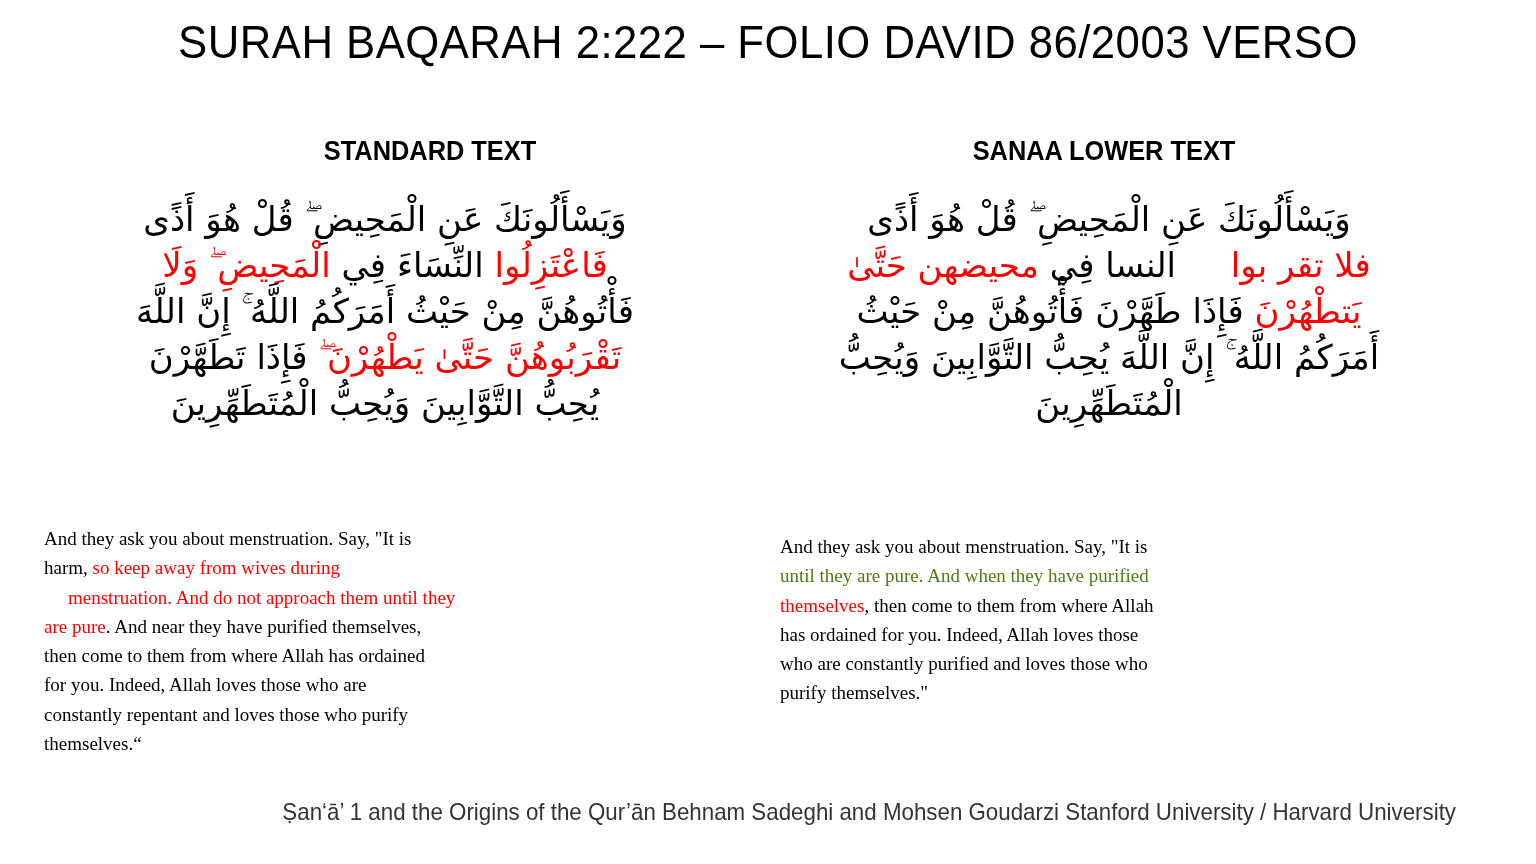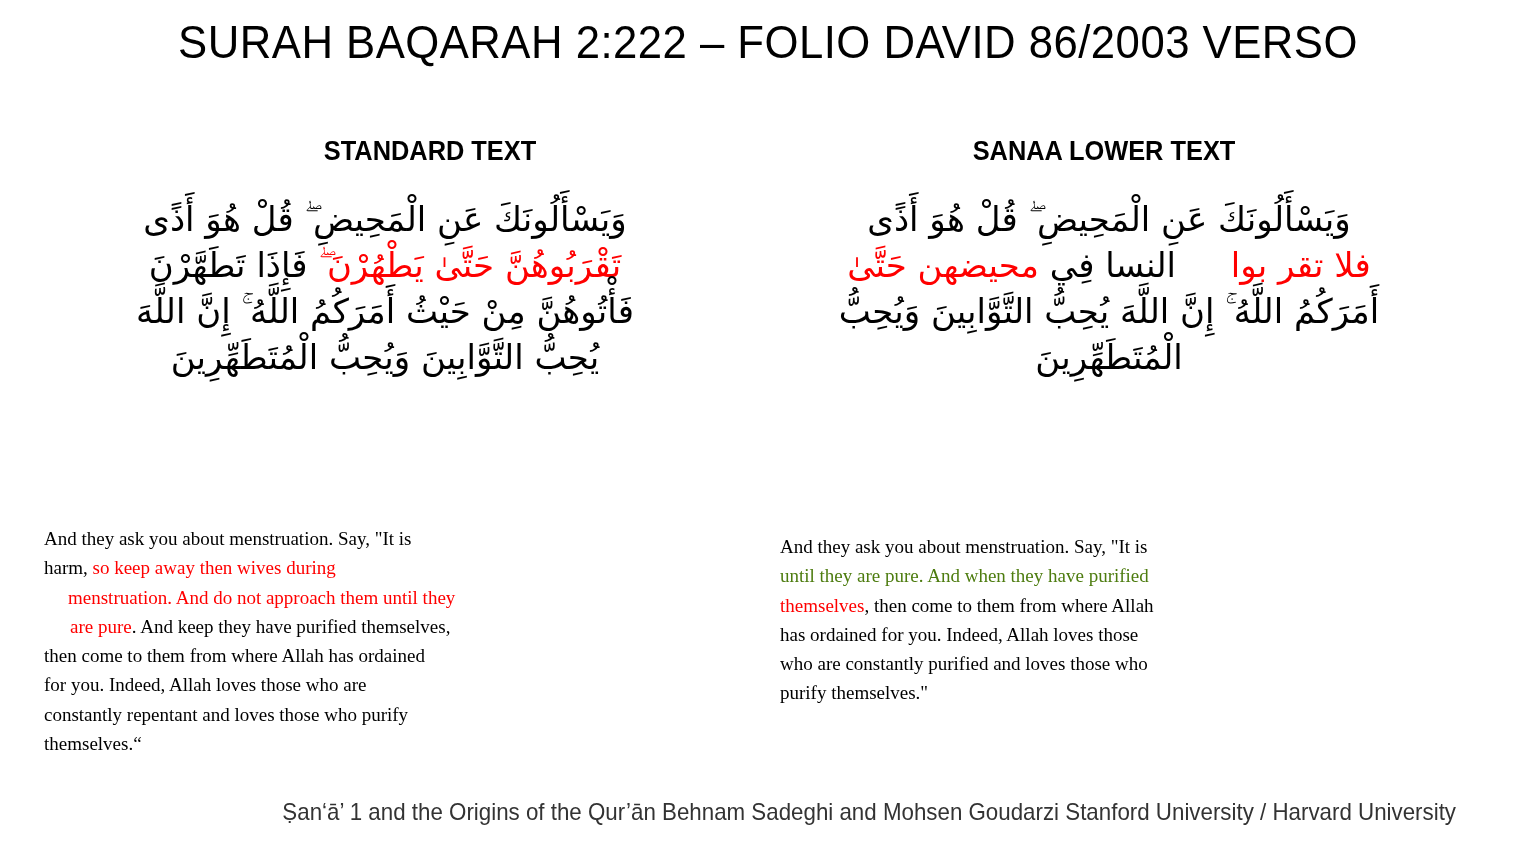--- a/index.html
+++ b/index.html
@@ -58,36 +58,38 @@
 </head>
 <body>
 
 <div class="slide-title">SURAH BAQARAH 2:222 – FOLIO DAVID 86/2003 VERSO</div>
 
 <div class="col-heading left">STANDARD TEXT</div>
 <div class="col-heading right">SANAA LOWER TEXT</div>
 
 <div class="arabic left">
     <span class="line"><span>وَيَسْأَلُونَكَ عَنِ الْمَحِيضِ ۖ قُلْ هُوَ أَذًى</span></span>
+    <span class="line"><span class="red" style="color: rgb(255, 0, 0);">فَاعْتَزِلُوا</span><span> النِّسَاءَ فِي </span><span class="red" style="color: rgb(255, 0, 0);">الْمَحِيضِ ۖ وَلَا</span></span>
+    <span class="line"><span>فَأْتُوهُنَّ مِنْ حَيْثُ أَمَرَكُمُ اللَّهُ ۚ إِنَّ اللَّهَ</span></span>
     <span class="line"><span class="red" style="color: rgb(255, 0, 0);">تَقْرَبُوهُنَّ حَتَّىٰ يَطْهُرْنَ ۖ</span><span> فَإِذَا تَطَهَّرْنَ</span></span>
-    <span class="line"><span>فَأْتُوهُنَّ مِنْ حَيْثُ أَمَرَكُمُ اللَّهُ ۚ إِنَّ اللَّهَ</span></span>
     <span class="line"><span>يُحِبُّ التَّوَّابِينَ وَيُحِبُّ الْمُتَطَهِّرِينَ</span></span>
   </div>
 <div class="arabic right">
     <span class="line"><span>وَيَسْأَلُونَكَ عَنِ الْمَحِيضِ ۖ قُلْ هُوَ أَذًى</span></span>
     <span class="line"><span class="red" style="color: rgb(255, 0, 0); margin-left: 44px;">فلا تقر بوا</span><span> النسا فِي </span><span class="red" style="color: rgb(255, 0, 0);">محيضهن حَتَّىٰ</span></span>
+    <span class="line"><span class="red" style="color: rgb(255, 0, 0);">يَتطْهُرْنَ</span><span> فَإِذَا طَهَّرْنَ فَأْتُوهُنَّ مِنْ حَيْثُ</span></span>
     <span class="line"><span>أَمَرَكُمُ اللَّهُ ۚ إِنَّ اللَّهَ يُحِبُّ التَّوَّابِينَ وَيُحِبُّ</span></span>
     <span class="line"><span>الْمُتَطَهِّرِينَ</span></span>
   </div>
 
 <div class="translation left">
     <span class="line"><span>And they ask you about menstruation. Say, "It is</span></span>
-    <span class="line"><span>harm, </span><span class="red" style="color: rgb(255, 0, 0);">so keep away then wives during</span></span>
+    <span class="line"><span>harm, </span><span class="red" style="color: rgb(255, 0, 0);">so keep away from wives during</span></span>
     <span class="line"><span class="red" style="color: rgb(255, 0, 0); margin-left: 24px;">menstruation. And do not approach them until they</span></span>
-    <span class="line"><span class="red" style="color: rgb(255, 0, 0); margin-left: 26px;">are pure</span><span>. And keep they have purified themselves,</span></span>
+    <span class="line"><span class="red" style="color: rgb(255, 0, 0);">are pure</span><span>. And near they have purified themselves,</span></span>
     <span class="line"><span>then come to them from where Allah has ordained</span></span>
     <span class="line"><span>for you. Indeed, Allah loves those who are</span></span>
     <span class="line"><span>constantly repentant and loves those who purify</span></span>
     <span class="line"><span>themselves.“</span></span>
   </div>
 <div class="translation right">
     <span class="line"><span>And they ask you about menstruation. Say, "It is</span></span>
     <span class="line"><span class="red" style="color: #4d7c0f;">until they are pure. And when they have purified</span></span>
     <span class="line"><span class="red" style="color: rgb(255, 0, 0);">themselves</span><span>, then come to them from where Allah</span></span>
     <span class="line"><span>has ordained for you. Indeed, Allah loves those</span></span>

